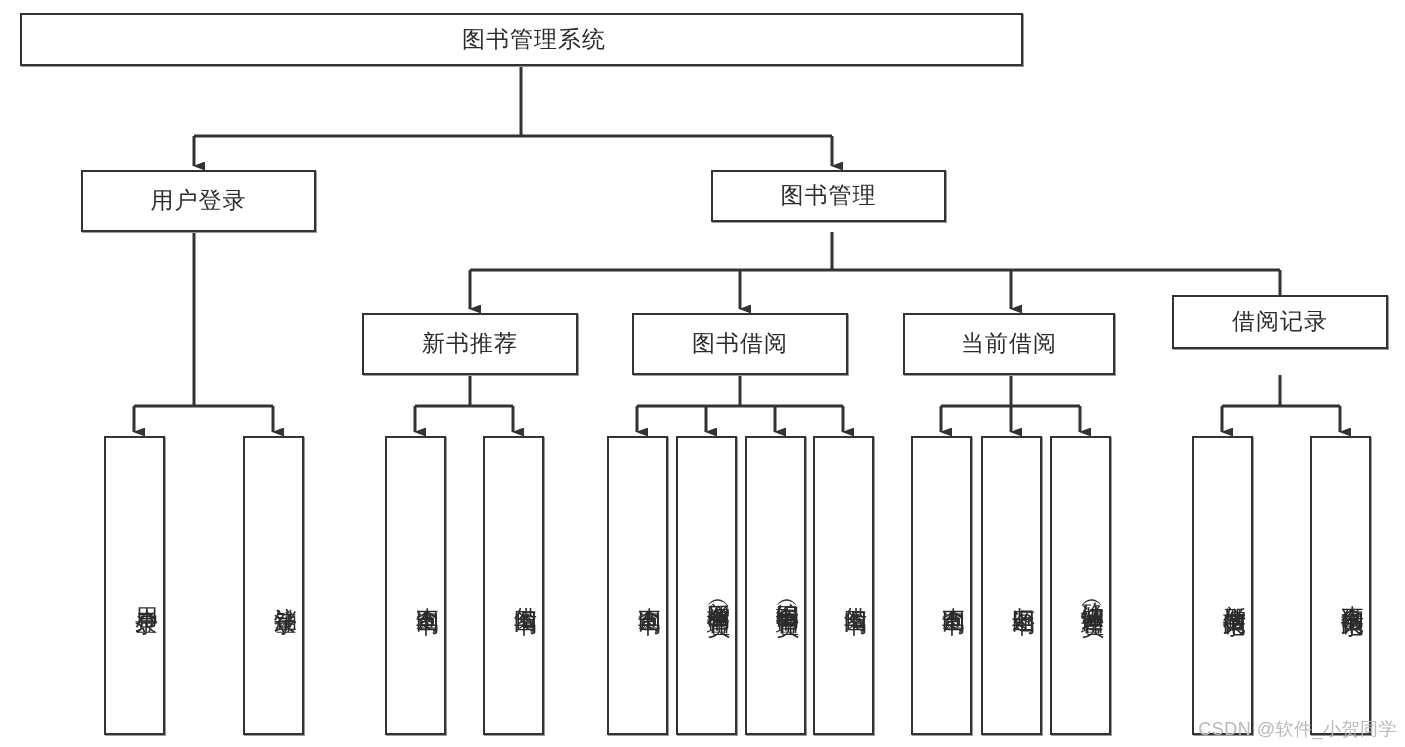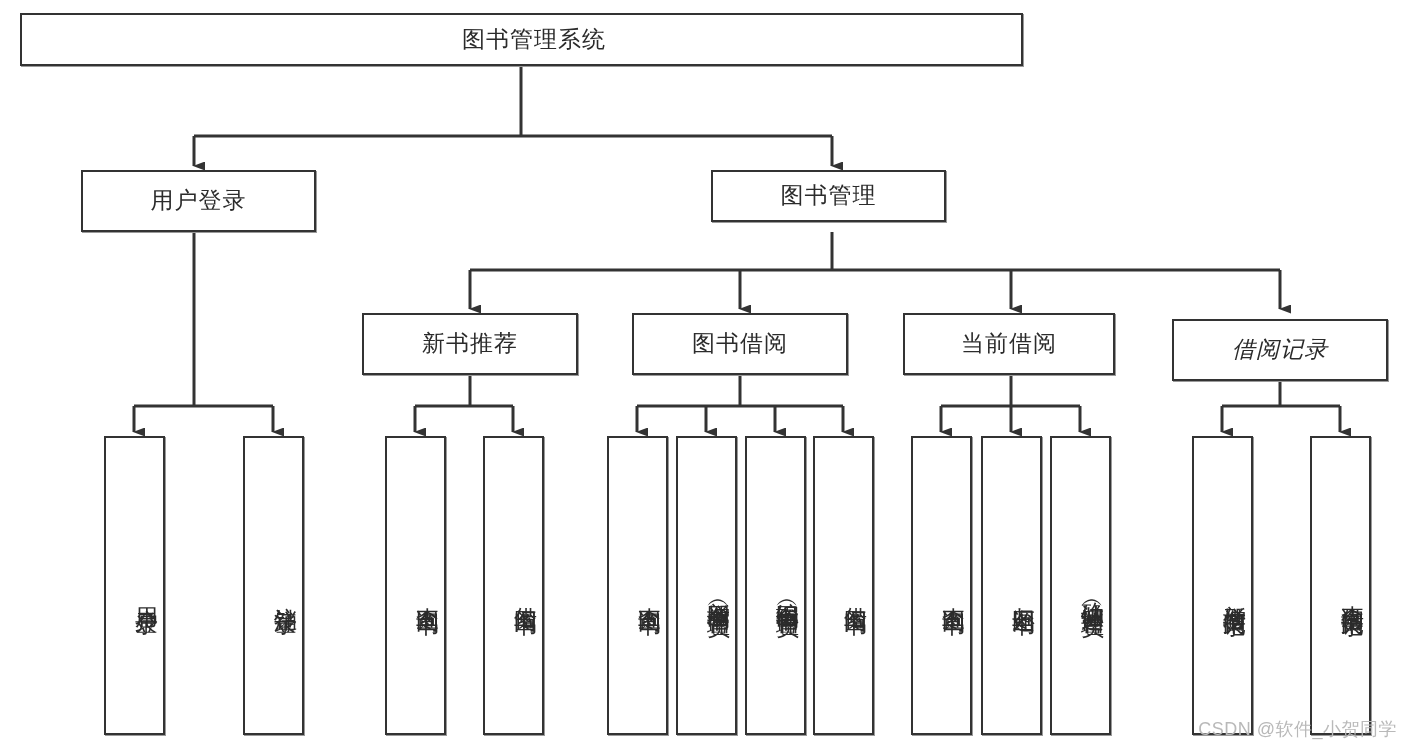--- a/index.html
+++ b/index.html
@@ -138,21 +138,21 @@
 
   <div class="node horiz" style="left:362px; top:313px; width:216px; height:62px;">
     <span class="label">新书推荐</span>
   </div>
   <div class="node horiz" style="left:632px; top:313px; width:216px; height:62px;">
     <span class="label">图书借阅</span>
   </div>
   <div class="node horiz" style="left:903px; top:313px; width:212px; height:62px;">
     <span class="label">当前借阅</span>
   </div>
-  <div class="node horiz" style="left:1172px; top:319px; width:216px; height:62px;font-style:italic;">
+  <div class="node horiz" style="left:1172px; top:295px; width:216px; height:54px;">
     <span class="label">借阅记录</span>
   </div>
 
   <div class="node vert" style="left:104px; top:436px; width:61px; height:299px;">
     <span class="label">用户登录</span>
   </div>
   <div class="node vert" style="left:243px; top:436px; width:61px; height:299px;">
     <span class="label">注销登录</span>
   </div>
 

